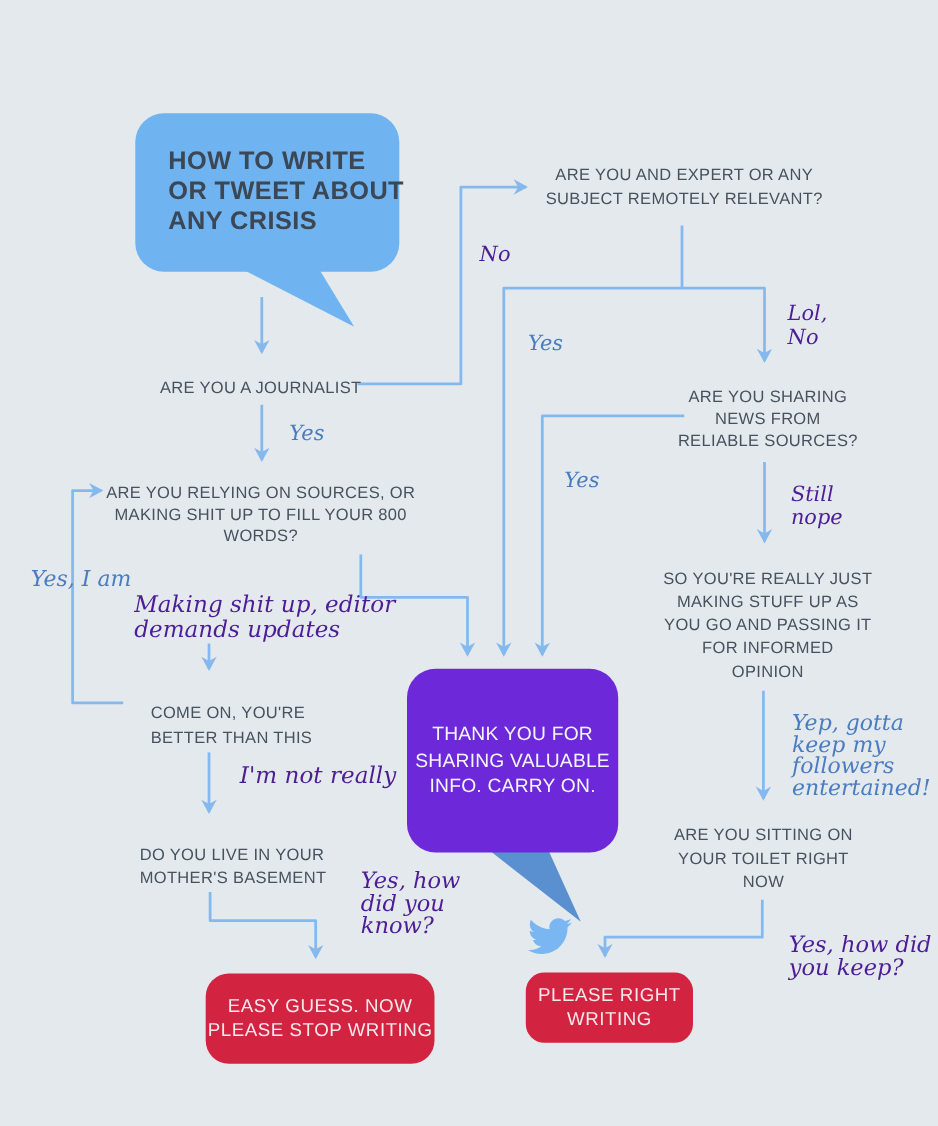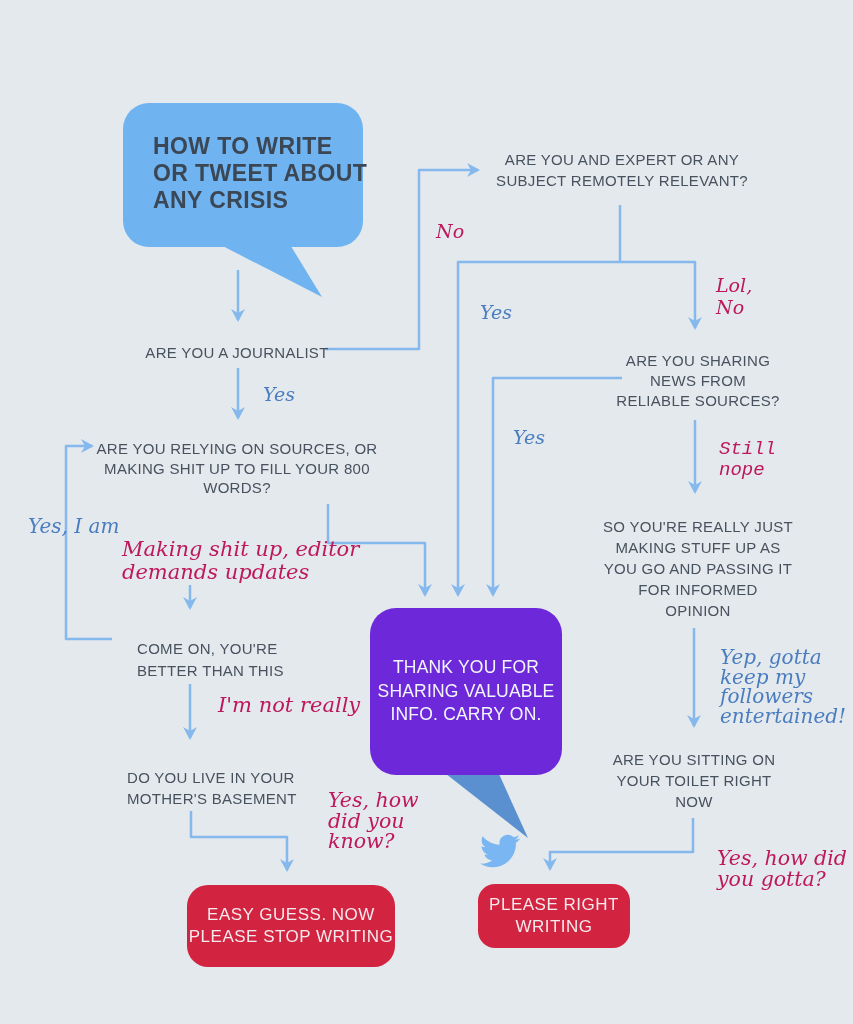--- a/index.html
+++ b/index.html
@@ -11,21 +11,21 @@
   .node{position:absolute;z-index:2;white-space:pre;}
   .q{
     font-size:15px;line-height:20px;color:#47525e;letter-spacing:.3px;
     font-family:"Liberation Sans",sans-serif;
   }
   .q.center{text-align:center;transform:translateX(-50%);}
   .lbl{
     font-family:"DejaVu Serif",serif;font-style:italic;
   }
   .lbl-blue{color:#4a7dc0;}
-  .lbl-red{color:#be185d;}
+  .lbl-red{color:#4c1d95;}
   .bubble-title{
     position:absolute;left:123px;top:103px;width:240px;height:144px;z-index:2;
     background:#70b3f1;border-radius:26px;box-sizing:border-box;
     padding:30px 0 0 30px;
   }
   .bubble-title .txt{
     font-size:23px;line-height:27px;font-weight:700;color:#3b4754;
     letter-spacing:.4px;white-space:pre;
   }
   .bubble-thanks{
@@ -108,35 +108,35 @@
   <div class="node q center" style="left:694px;top:749px;line-height:21px;">ARE YOU SITTING ON
 YOUR TOILET RIGHT
 NOW</div>
 
   <div class="node lbl lbl-blue" style="left:263px;top:383px;font-size:19px;">Yes</div>
   <div class="node lbl lbl-red" style="left:436px;top:220px;font-size:19px;">No</div>
   <div class="node lbl lbl-blue" style="left:480px;top:301px;font-size:19px;">Yes</div>
   <div class="node lbl lbl-blue" style="left:513px;top:426px;font-size:19px;">Yes</div>
   <div class="node lbl lbl-red" style="left:716px;top:274px;font-size:19px;line-height:22px;">Lol,
 No</div>
-  <div class="node lbl lbl-red" style="left:719px;top:439px;font-size:19px;line-height:21px;font-family:Liberation Mono, monospace;">Still
+  <div class="node lbl lbl-red" style="left:719px;top:439px;font-size:19px;line-height:21px;">Still
 nope</div>
   <div class="node lbl lbl-blue" style="left:28px;top:514px;font-size:20px;">Yes, I am</div>
   <div class="node lbl lbl-red" style="left:122px;top:538px;font-size:21px;line-height:23px;">Making shit up, editor
 demands updates</div>
   <div class="node lbl lbl-red" style="left:218px;top:693px;font-size:21px;">I'm not really</div>
   <div class="node lbl lbl-red" style="left:328px;top:790px;font-size:20.5px;line-height:20.5px;">Yes, how
 did you
 know?</div>
   <div class="node lbl lbl-blue" style="left:720px;top:648px;font-size:20px;line-height:19.5px;">Yep, gotta
 keep my
 followers
 entertained!</div>
   <div class="node lbl lbl-red" style="left:717px;top:848px;font-size:20.5px;line-height:21px;">Yes, how did
-you gotta?</div>
+you keep?</div>
 
   <div class="bubble-thanks">
     <div class="txt">THANK YOU FOR
 SHARING VALUABLE
 INFO. CARRY ON.</div>
   </div>
   <div class="endbox box-easy">
     <div class="txt">EASY GUESS. NOW
 PLEASE STOP WRITING</div>
   </div>

